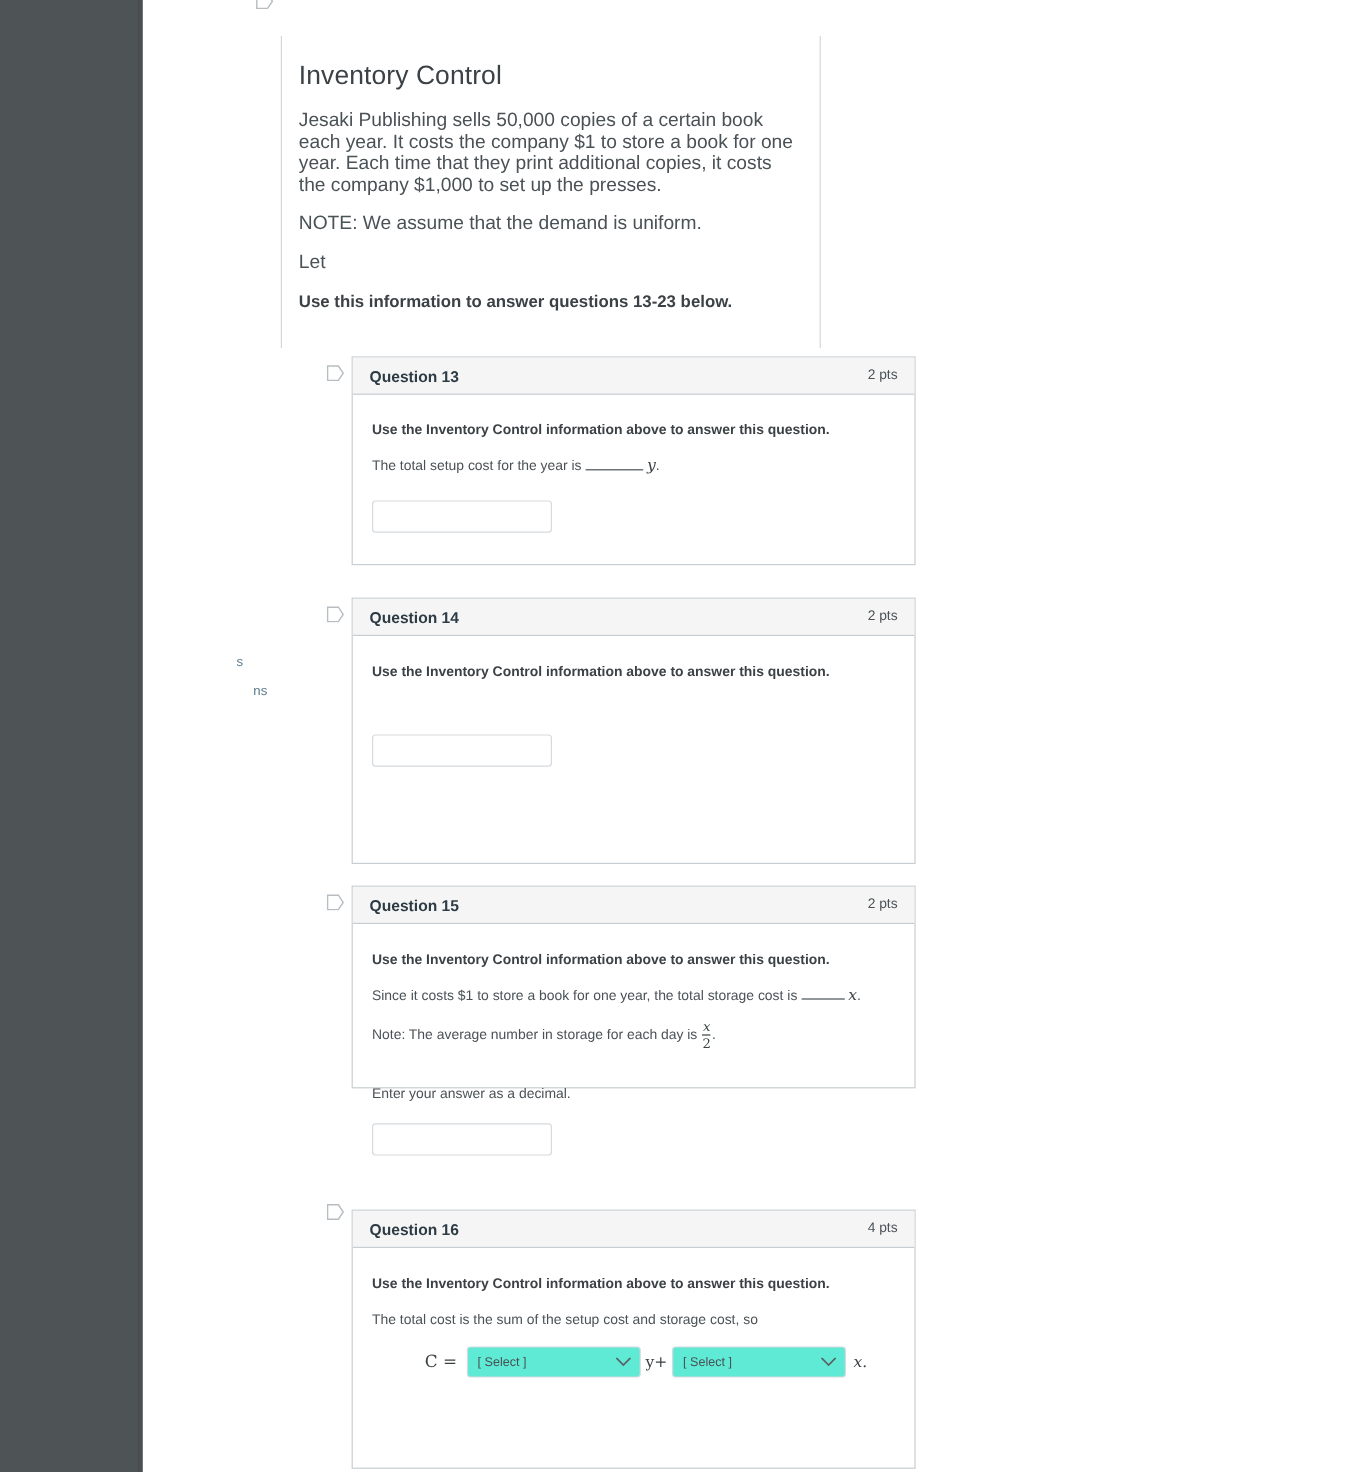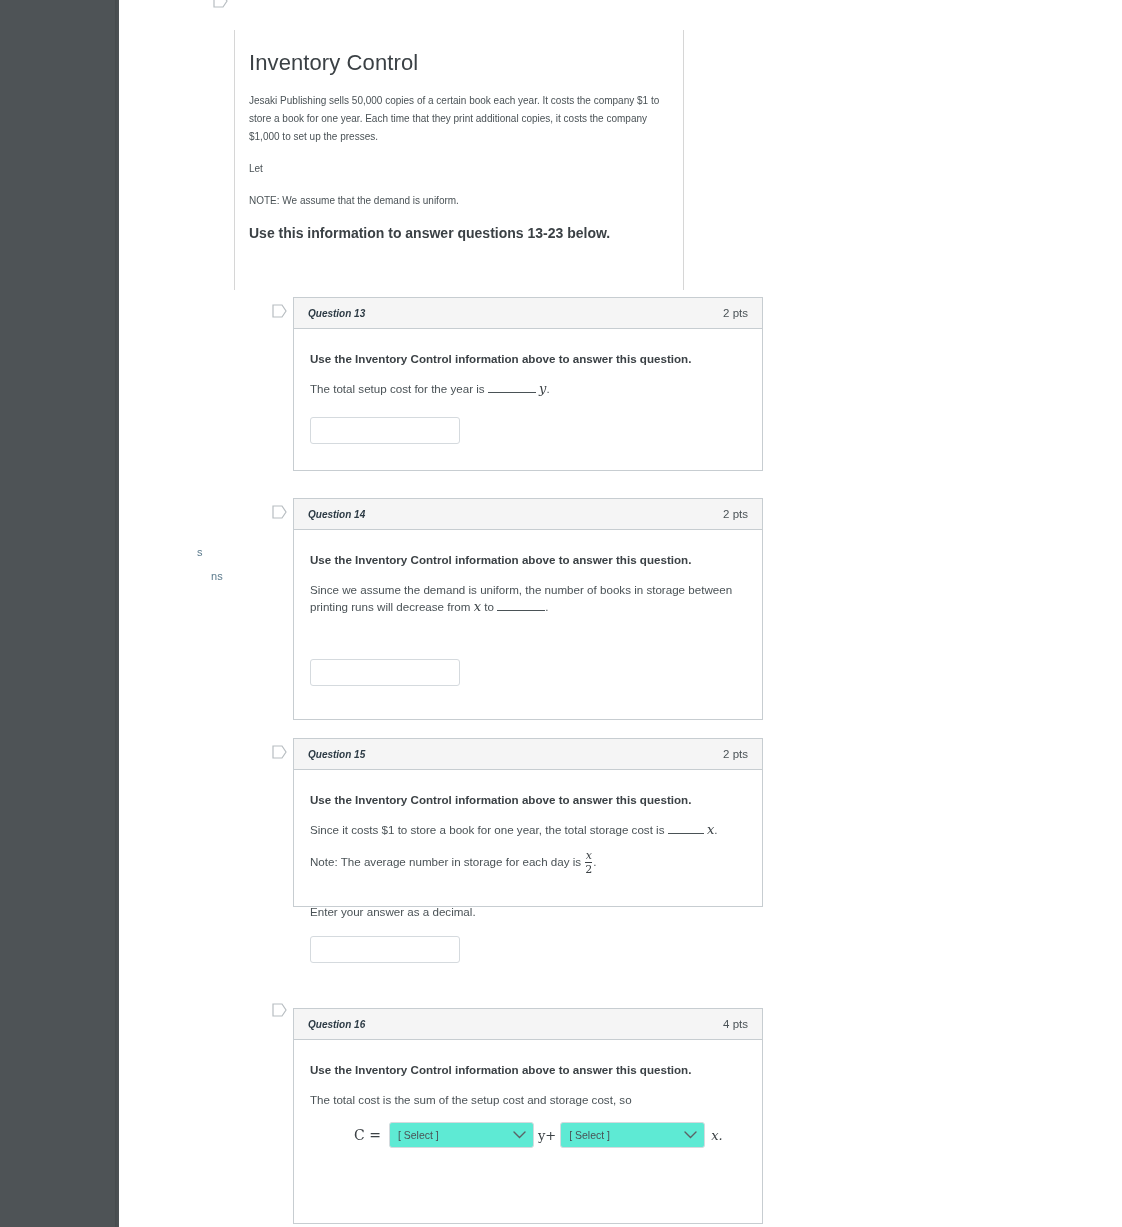--- a/index.html
+++ b/index.html
@@ -63,21 +63,21 @@
   }
   .intro h1 {
     margin: 8px 0 0 0;
     font-size: 22px;
     font-weight: 400;
     color: #3b4145;
     letter-spacing: .1px;
   }
   .intro p {
     margin: 16px 0 0 0;
-    font-size: 10px;
+    font-size: 16px;
     line-height: 18px;
     color: #4a5256;
   }
   .intro p.tight { margin-top: 14px; }
   .intro ul {
     margin: 10px 0 0 0;
     padding-left: 22px;
     list-style: disc;
   }
   .intro li {
@@ -119,24 +119,23 @@
   .qhead {
     height: 31px;
     background: #f5f5f5;
     border-bottom: 1px solid #c7cdd1;
     display: flex;
     align-items: center;
     justify-content: space-between;
     padding: 0 14px;
   }
   .qtitle {
-    font-size: 10px;
+    font-size: 13px;
     font-weight: bold;
     color: #2d3b45;
-    font-style: italic;
   }
   .qpts {
     font-size: 11.5px;
     color: #4a5256;
   }
   .qbody {
     padding: 22px 16px 0 16px;
   }
   .qprompt {
     font-size: 11.6px;
@@ -254,22 +253,22 @@
   <div class="nav-frag f1">s</div>
   <div class="nav-frag f2">ns</div>
 
   <svg class="flag-top" viewBox="0 0 15 14">
     <path d="M1 1 H10 L14 7 L10 13 H1 Z" fill="none" stroke="#b7bdc1" stroke-width="1.2"></path>
   </svg>
 
   <div class="intro">
     <h1>Inventory Control</h1>
     <p>Jesaki Publishing sells 50,000 copies of a certain book each year.  It costs the company $1 to store a book for one year.  Each time that they print additional copies, it costs the company $1,000 to set up the presses.</p>
+    <p class="tight">NOTE: We assume that the demand is uniform.</p>
     <p class="tight">Let</p>
-    <p class="tight">NOTE: We assume that the demand is uniform.</p>
     <div class="bold-note">Use this information to answer questions 13-23 below.</div>
   </div>
 
   <svg class="flag-icon" style="top:304px" viewBox="0 0 15 14">
     <path d="M1 1 H10 L14 7 L10 13 H1 Z" fill="none" stroke="#b7bdc1" stroke-width="1.2"></path>
   </svg>
   <div class="qcard" style="top:297px; height:174px">
     <div class="qhead">
       <span class="qtitle">Question 13</span>
       <span class="qpts">2 pts</span>
@@ -288,26 +287,20 @@
   <svg class="flag-icon" style="top:505px" viewBox="0 0 15 14">
     <path d="M1 1 H10 L14 7 L10 13 H1 Z" fill="none" stroke="#b7bdc1" stroke-width="1.2"></path>
   </svg>
   <div class="qcard" style="top:498px; height:222px">
     <div class="qhead">
       <span class="qtitle">Question 14</span>
       <span class="qpts">2 pts</span>
     </div>
     <div class="qbody">
       <p class="qprompt">Use the Inventory Control information above to answer this question.</p>
-      <p class="qtext">
-        <span>Since we assume the demand is uniform, the number of books in storage between printing runs will decrease from</span>
-        <span class="mvar">x</span>
-        <span>to</span>
-        <span class="blank w7"></span><span>.</span>
-      </p>
       <input class="answer-input" type="text" style="margin-top: 44px;" placeholder="">
     </div>
   </div>
 
   <svg class="flag-icon" style="top:745px" viewBox="0 0 15 14">
     <path d="M1 1 H10 L14 7 L10 13 H1 Z" fill="none" stroke="#b7bdc1" stroke-width="1.2"></path>
   </svg>
   <div class="qcard" style="top:738px; height:169px">
     <div class="qhead">
       <span class="qtitle">Question 15</span>

